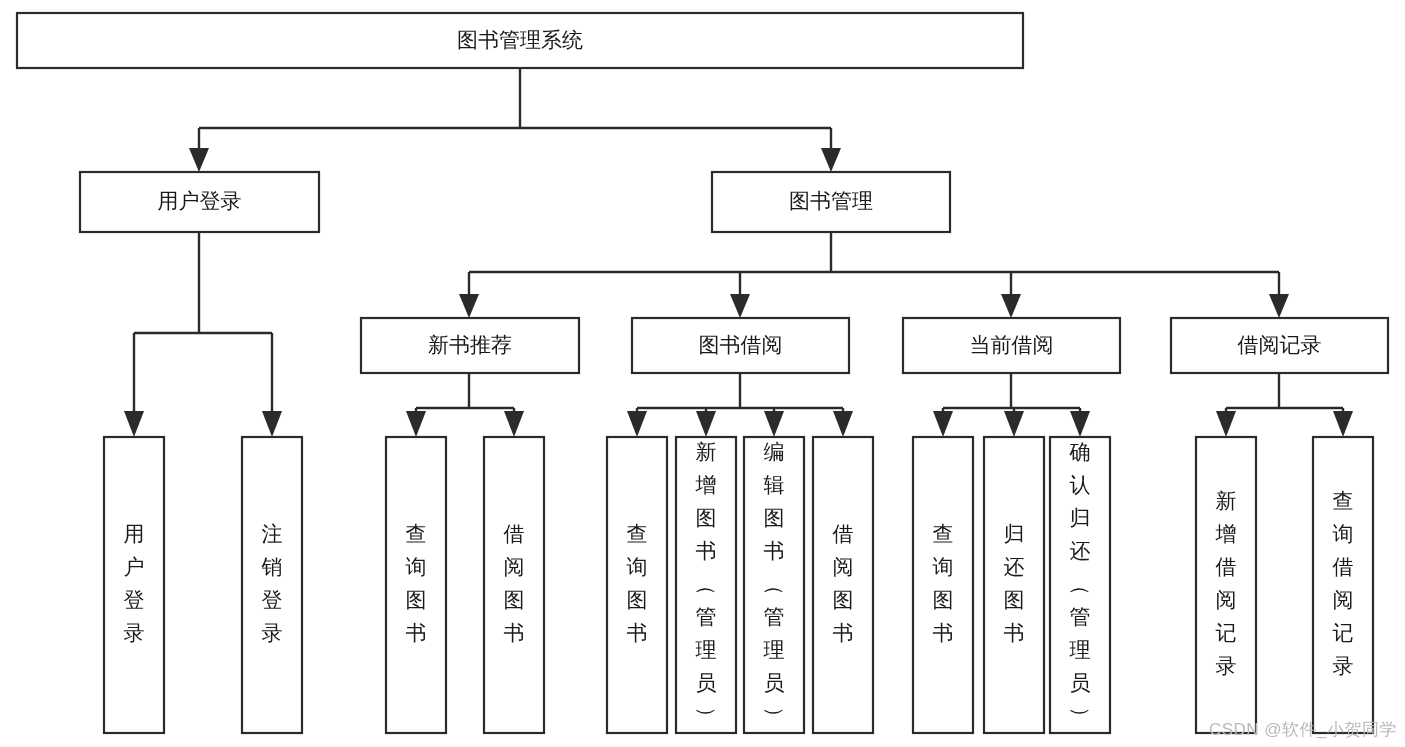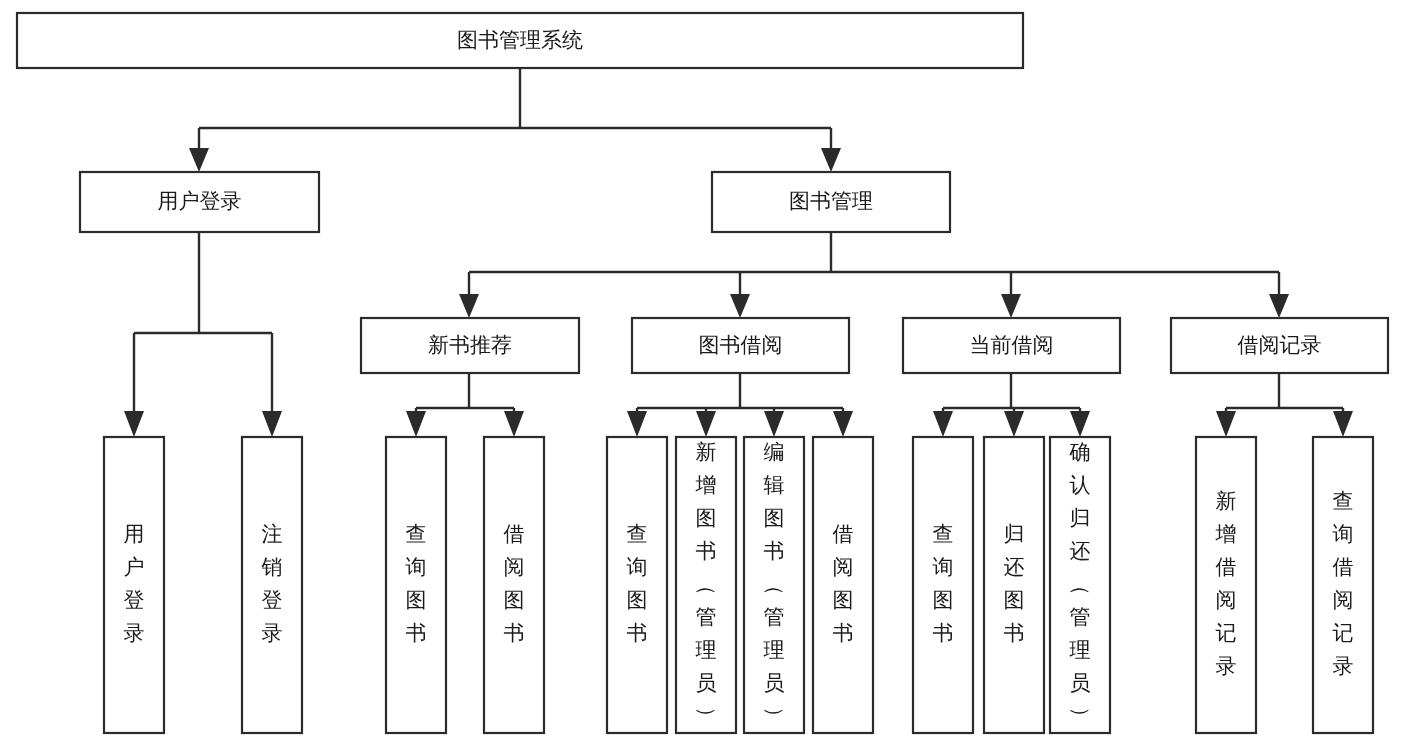--- a/index.html
+++ b/index.html
@@ -313,13 +313,14 @@
             <text class="node-label-v-char" x="1343" y="568.5">借</text>
             <text class="node-label-v-char" x="1343" y="601.5">阅</text>
             <text class="node-label-v-char" x="1343" y="634.5">记</text>
             <text class="node-label-v-char" x="1343" y="667.5">录</text>
           </g>
         </g>
       </g>
 
   </svg>
 
+  <div class="watermark">CSDN @软件_小贺同学</div>
 </div>
 
 </body></html>

